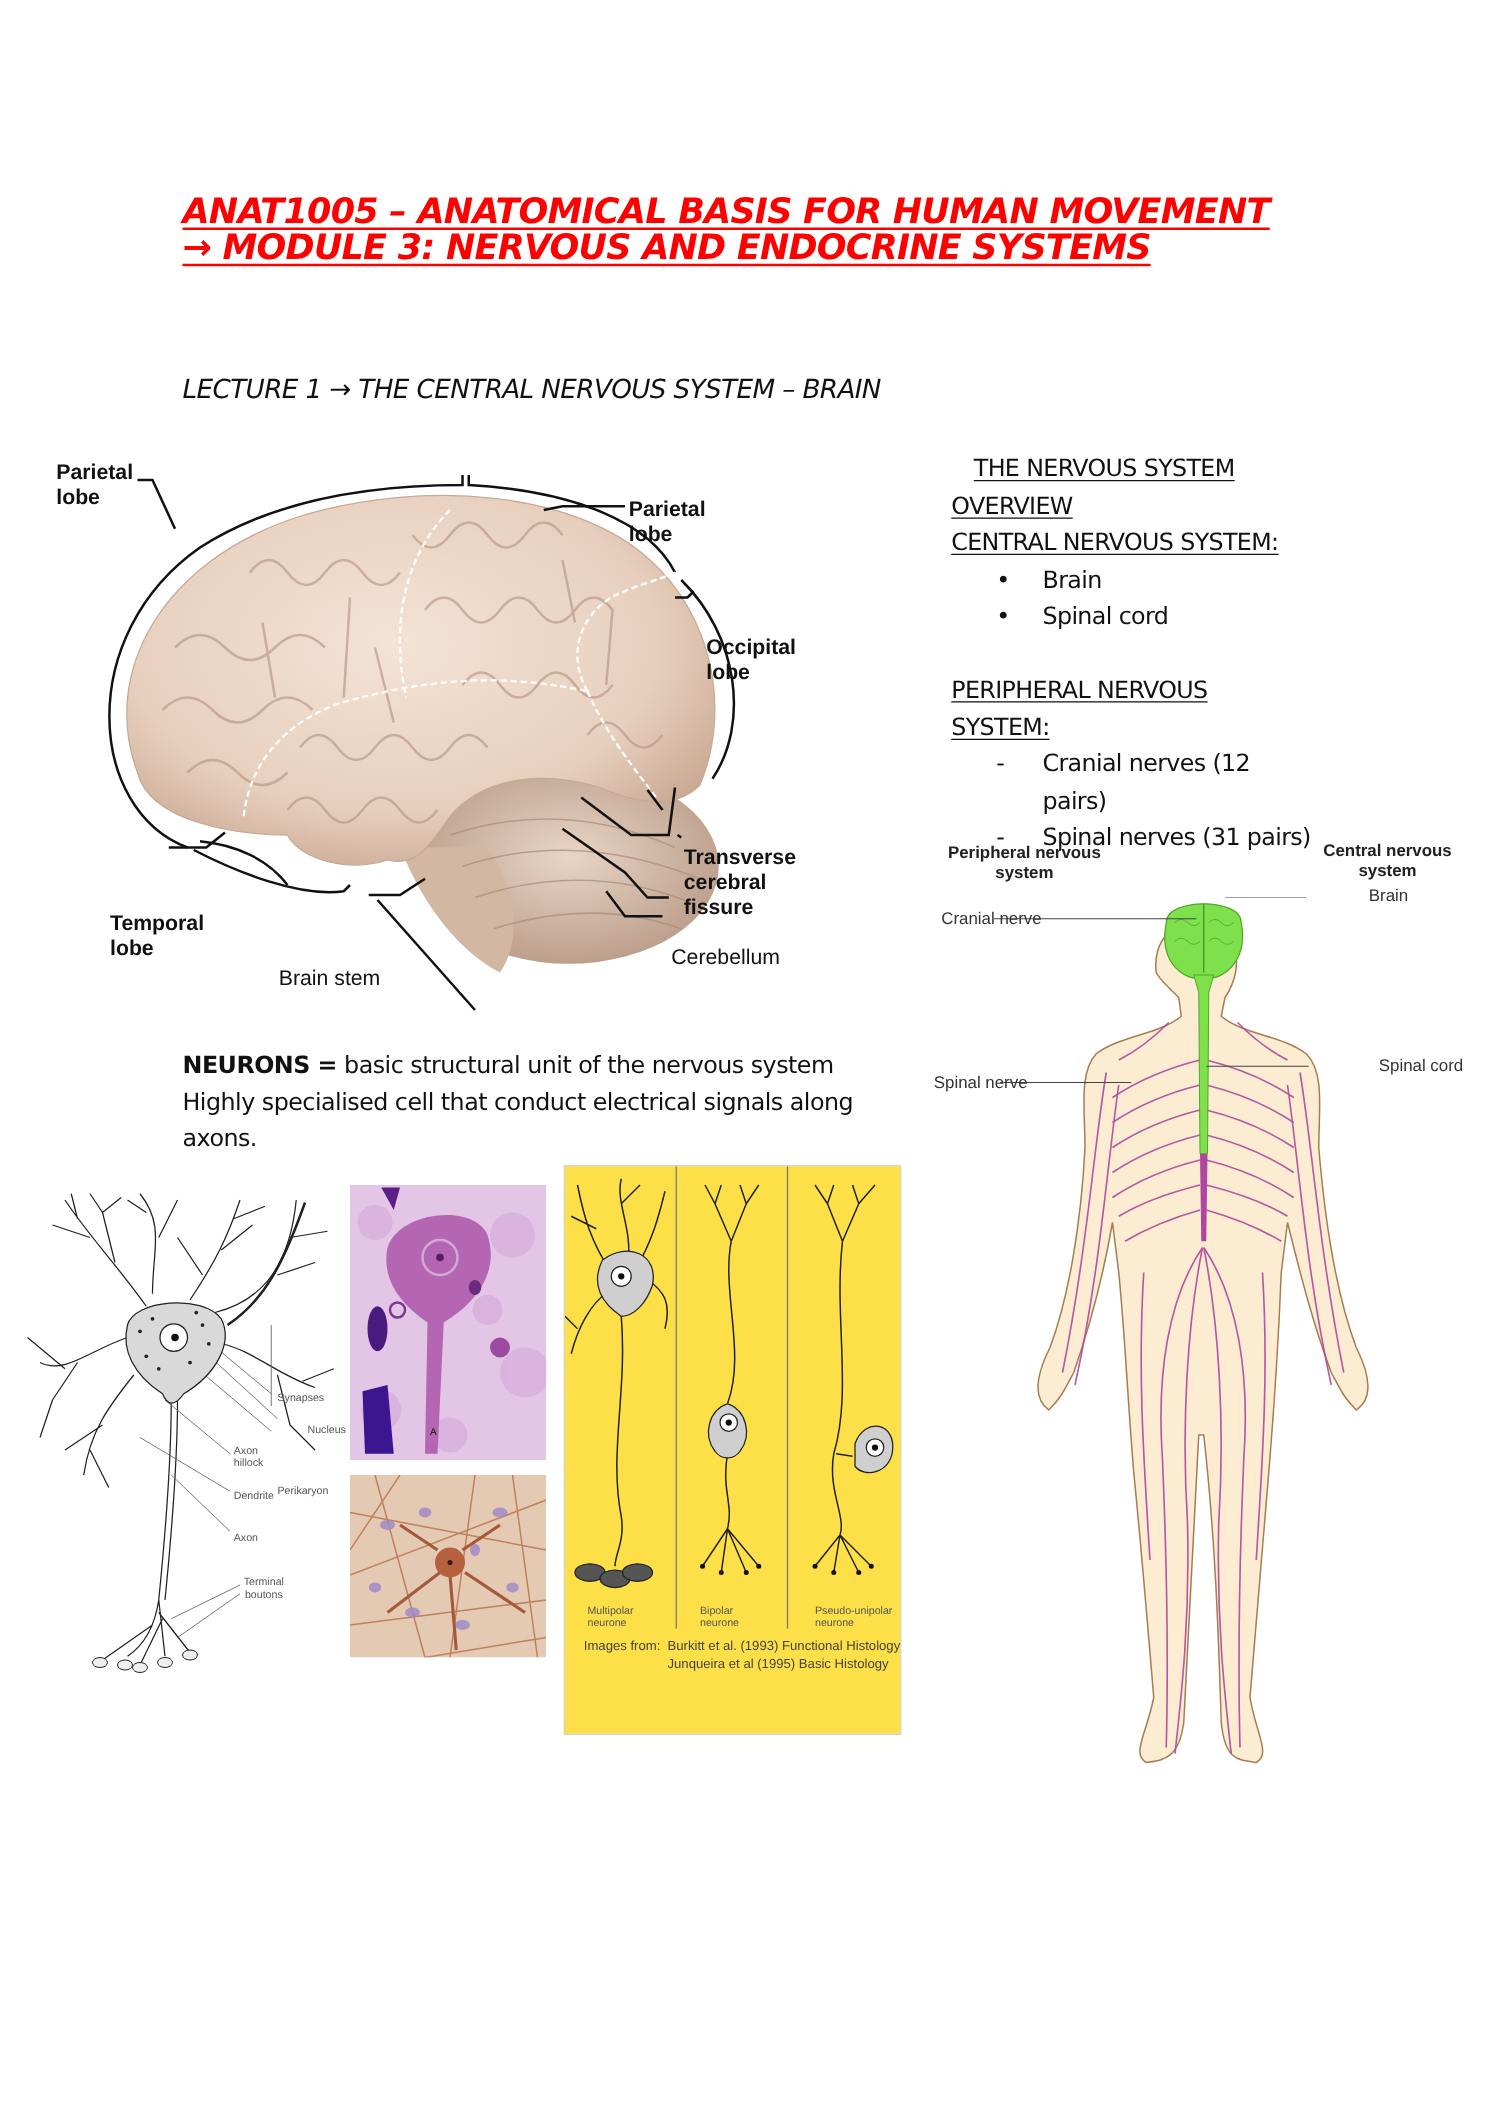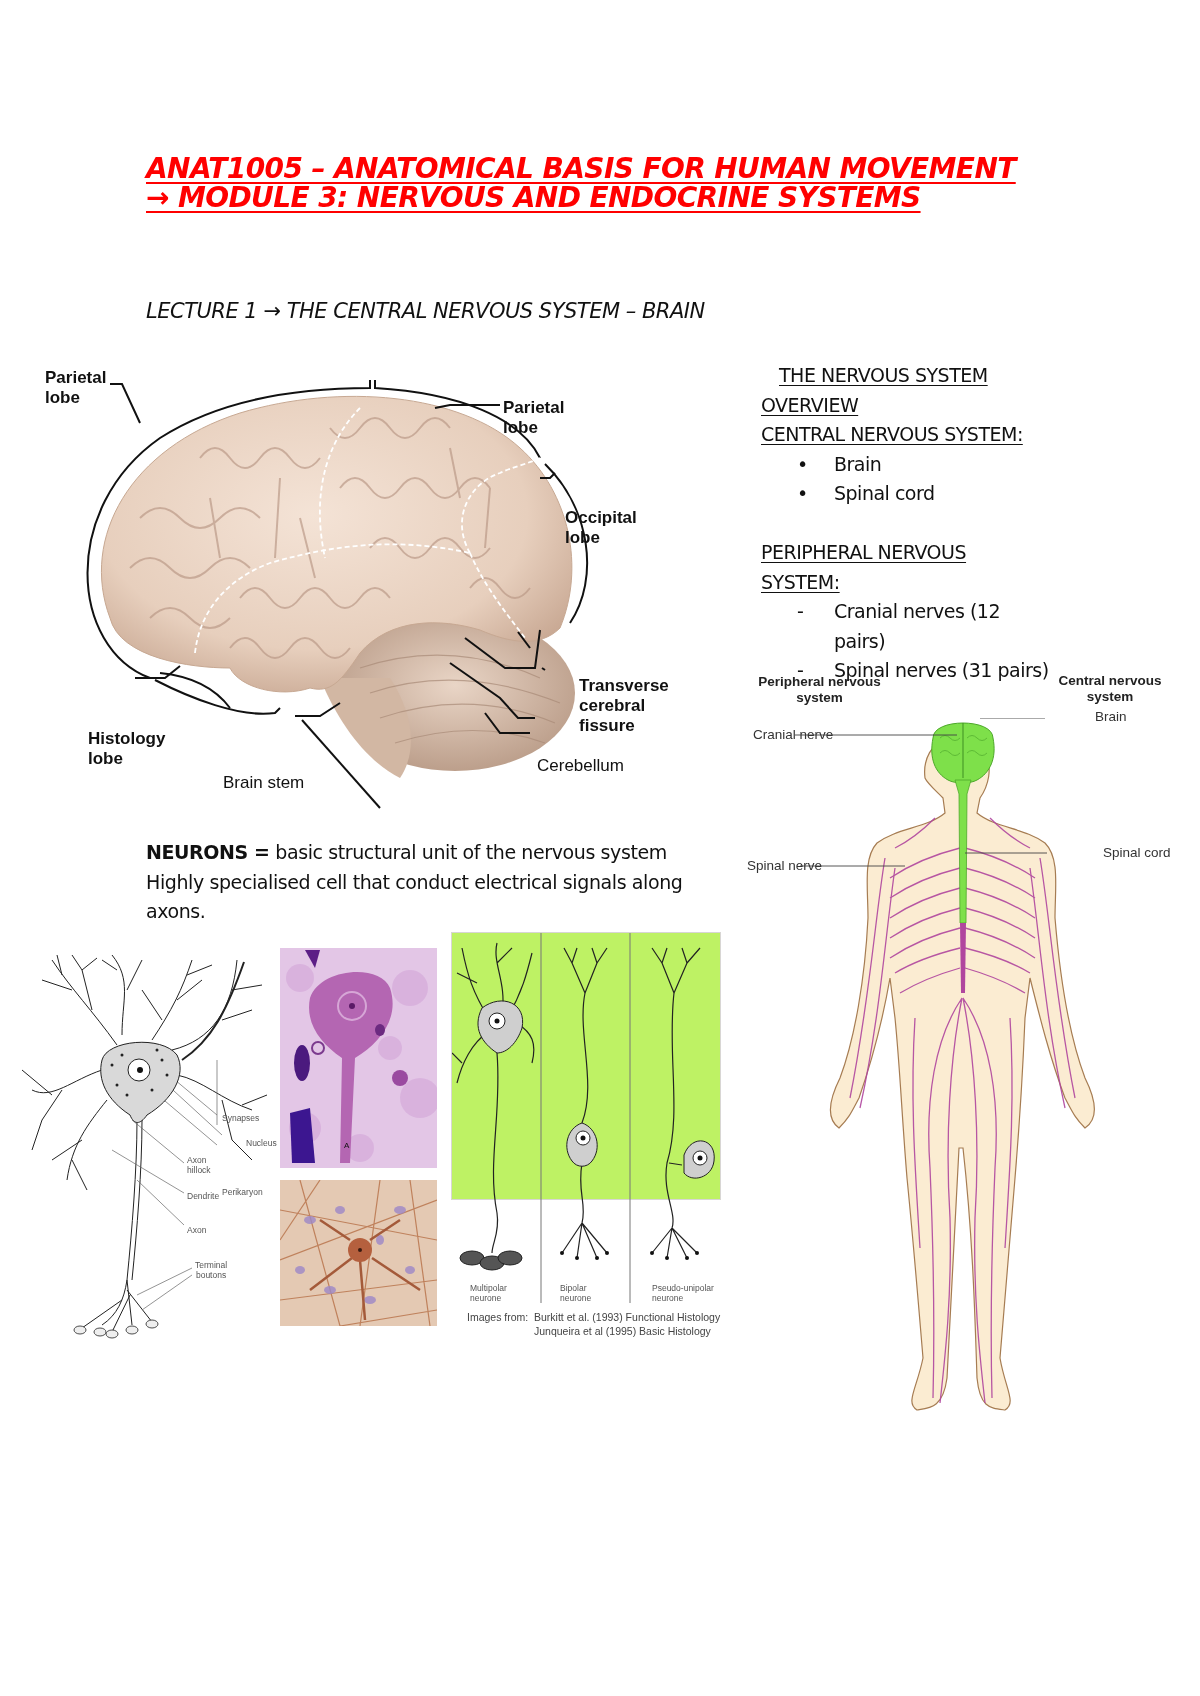--- a/index.html
+++ b/index.html
@@ -30,21 +30,21 @@
 
   .neurons-text { position:absolute; left:146px; top:838px; width:590px; font-size:19px; line-height:29.5px; letter-spacing:-0.4px; }
   .neurons-text b { font-weight:bold; }
 
   .neuron-draw { position:absolute; left:12px; top:950px; width:268px; height:392px; }
   .neuron-draw .lbl { position:absolute; font-family:"Liberation Sans", sans-serif; font-size:8.5px; color:#555; line-height:10px; }
 
   .micro1 { position:absolute; left:280px; top:948px; width:157px; height:220px; }
   .micro2 { position:absolute; left:280px; top:1180px; width:157px; height:146px; }
 
-  .types-fig { position:absolute; left:451px; top:932px; width:270px; height:268px; background:#bef264; border:1px solid #d8d6d4; }
+  .types-fig { position:absolute; left:451px; top:932px; width:270px; height:456px; background:#fde047; border:1px solid #d8d6d4; }
   .types-fig .lbl { position:absolute; font-family:"Liberation Sans", sans-serif; font-size:8.5px; color:#555; line-height:10px; }
   .credit { position:absolute; left:467px; top:1310px; font-family:"Liberation Sans", sans-serif; font-size:10.5px; color:#444; line-height:14px; }
   .credit .k { display:inline-block; width:67px; }
   .credit .v2 { padding-left:67px; }
 
   .body-fig { position:absolute; left:755px; top:718px; width:425px; height:730px; }
   .body-fig .lbl { position:absolute; font-family:"Liberation Sans", sans-serif; font-size:13.5px; color:#333; line-height:16px; white-space:nowrap; }
   .body-fig .lbl.h { font-weight:bold; text-align:center; color:#222; }
 </style>
 </head>
@@ -117,22 +117,22 @@
       <path d="M 505 302 L 502 300"></path>
       <path d="M 410 295 L 460 330 L 478 350 L 495 350"></path>
       <path d="M 95 310 L 125 310 L 140 298"></path>
       <path d="M 255 348 L 280 348 L 300 335"></path>
       <path d="M 445 345 L 460 365 L 490 365"></path>
     </g>
   </svg>
   <div class="lbl" style="left:5px;top:0px;"><span>Parietal</span><br><span>lobe</span></div>
   <div class="lbl" style="left:463px;top:30px;"><span>Parietal</span><br><span>lobe</span></div>
   <div class="lbl" style="left:525px;top:140px;"><span>Occipital</span><br><span>lobe</span></div>
-  <div class="lbl" style="left:507px;top:308px;margin-left:32px;"><span>Transverse</span><br><span>cerebral</span><br><span>fissure</span></div>
-  <div class="lbl" style="left:48px;top:361px;"><span>Histology</span><br><span>lobe</span></div>
+  <div class="lbl" style="left:507px;top:308px;"><span>Transverse</span><br><span>cerebral</span><br><span>fissure</span></div>
+  <div class="lbl" style="left:48px;top:361px;"><span>Temporal</span><br><span>lobe</span></div>
   <div class="lbl n" style="left:183px;top:405px;">Brain stem</div>
   <div class="lbl n" style="left:497px;top:388px;">Cerebellum</div>
 </div>
 
 <div class="rc" style="top:361px;">
   <div class="u b" style="font-weight:normal;margin-left:18px;">THE NERVOUS SYSTEM </div>
   <div class="u">OVERVIEW </div>
   <div class="u">CENTRAL NERVOUS SYSTEM:</div>
   <div class="li"><span class="mk">•</span><span>Brain</span></div>
   <div class="li"><span class="mk">•</span><span>Spinal cord</span></div>

